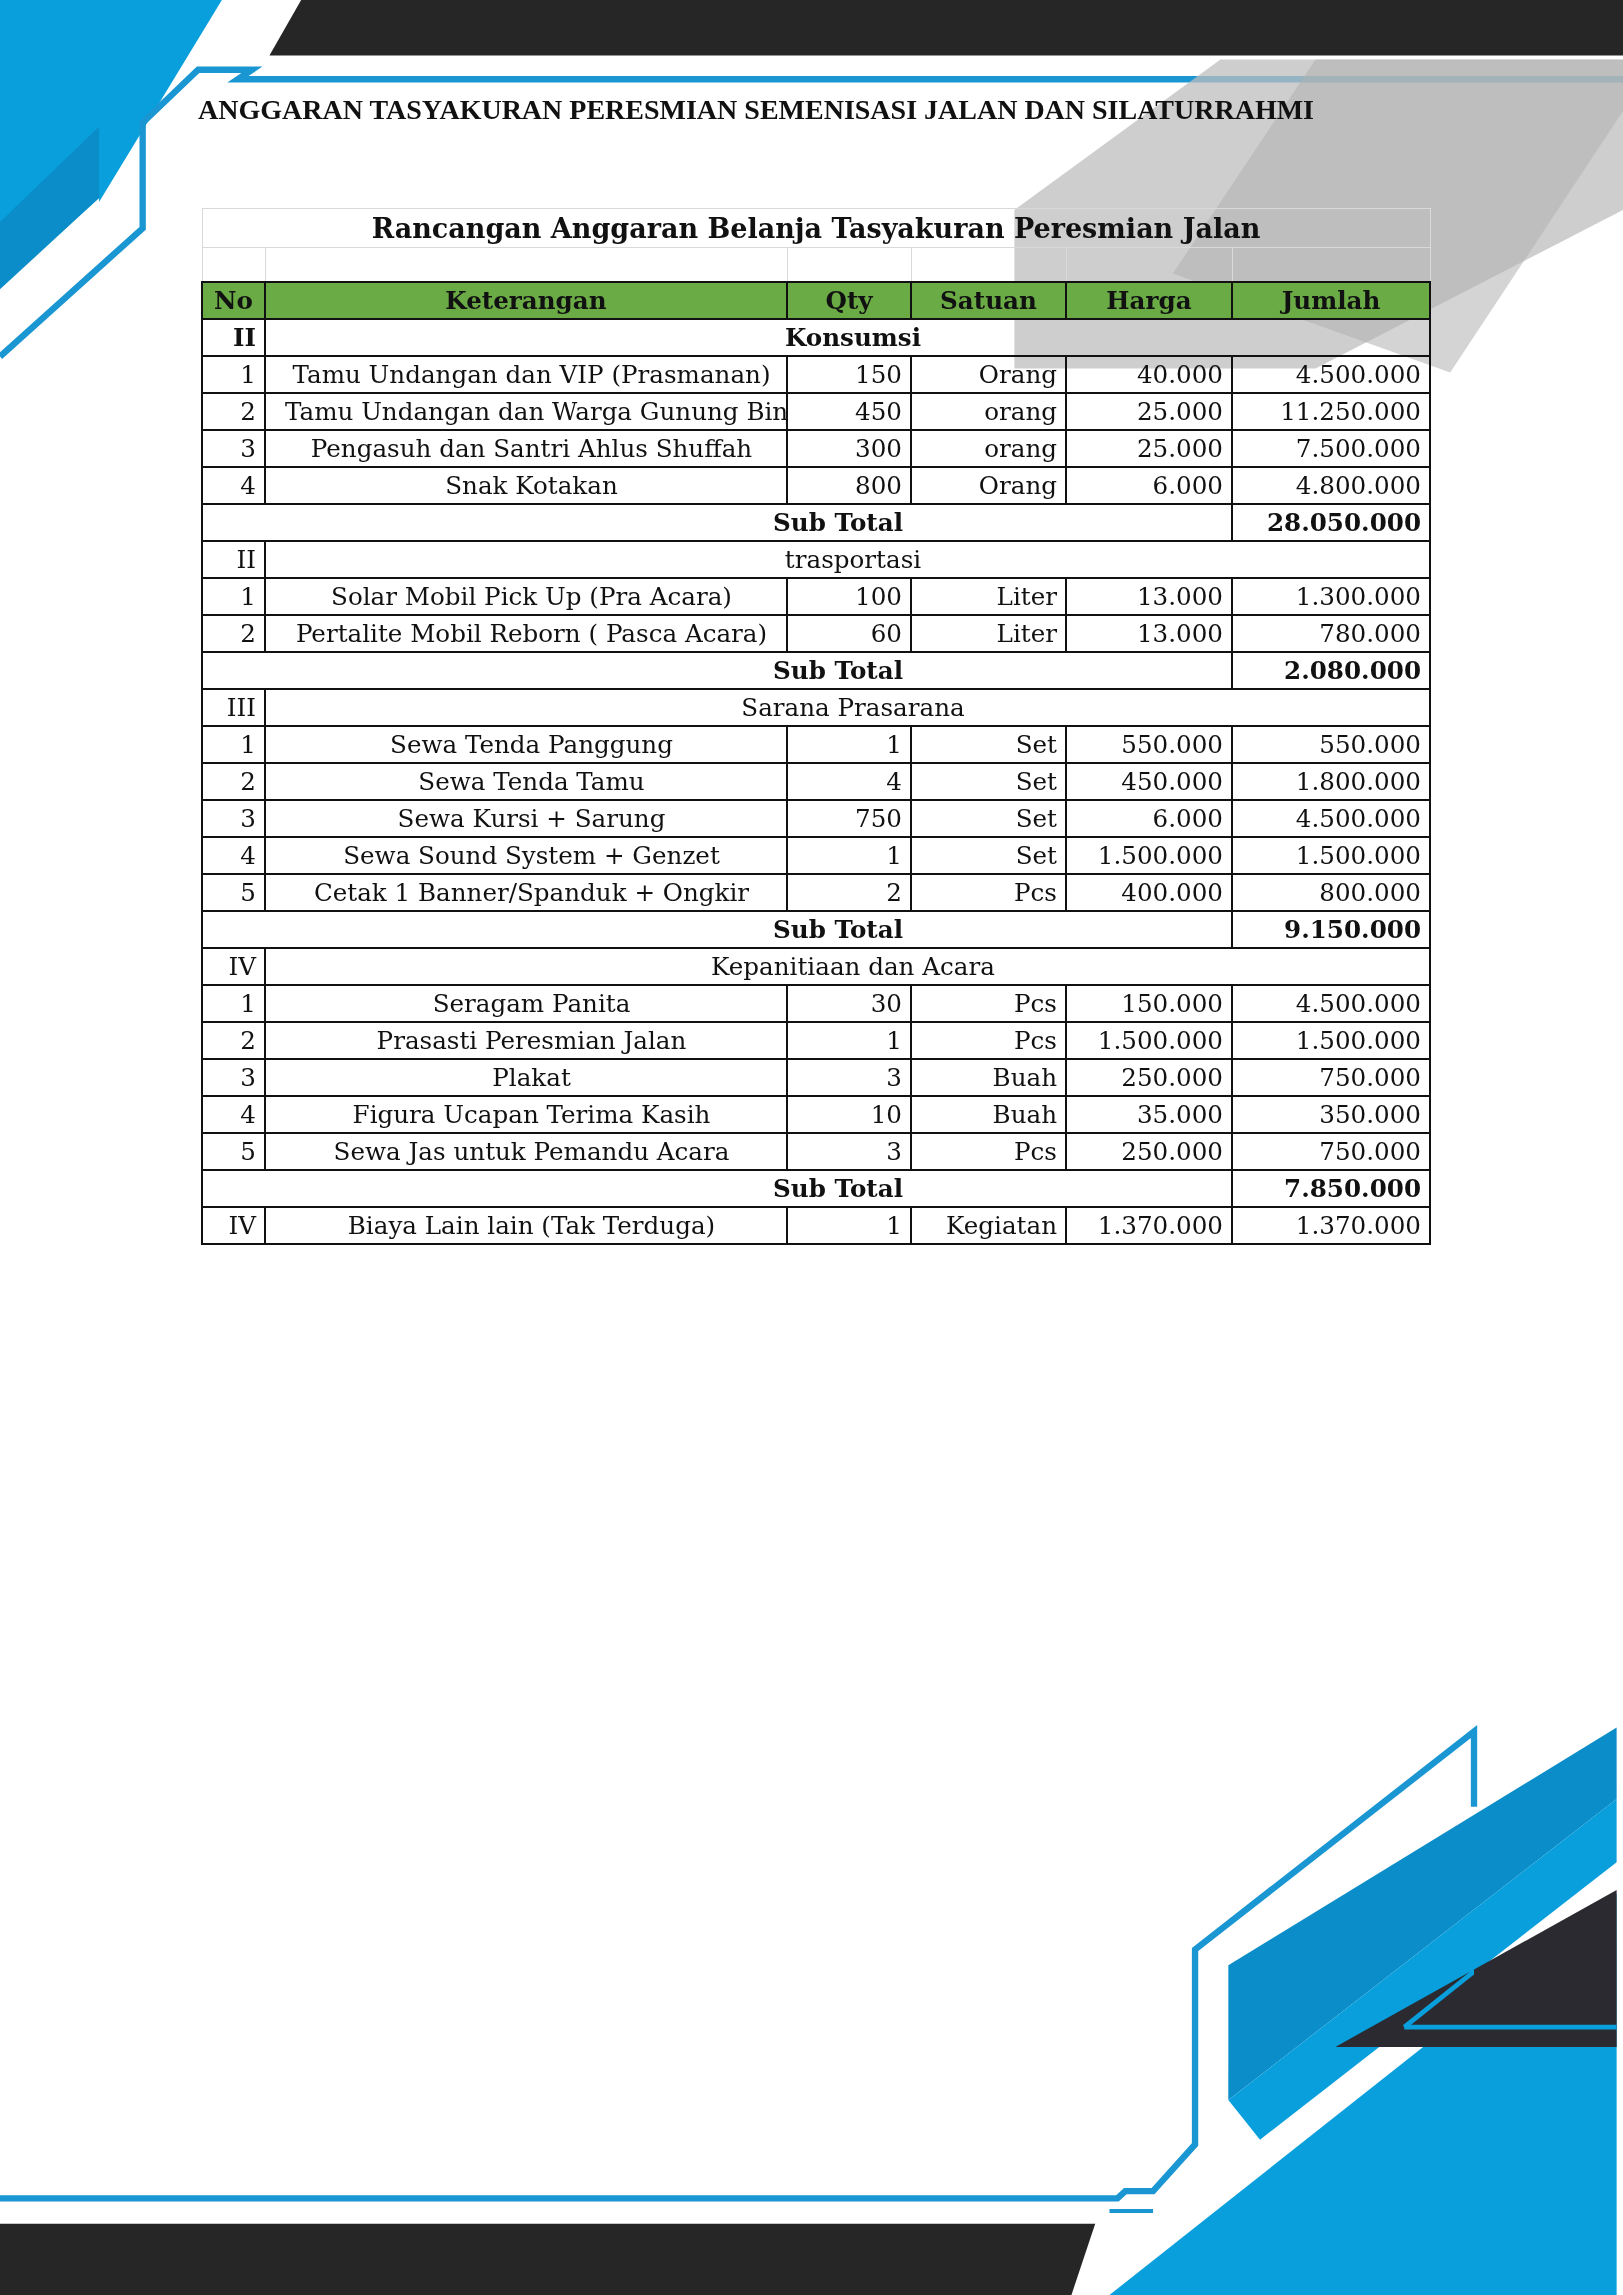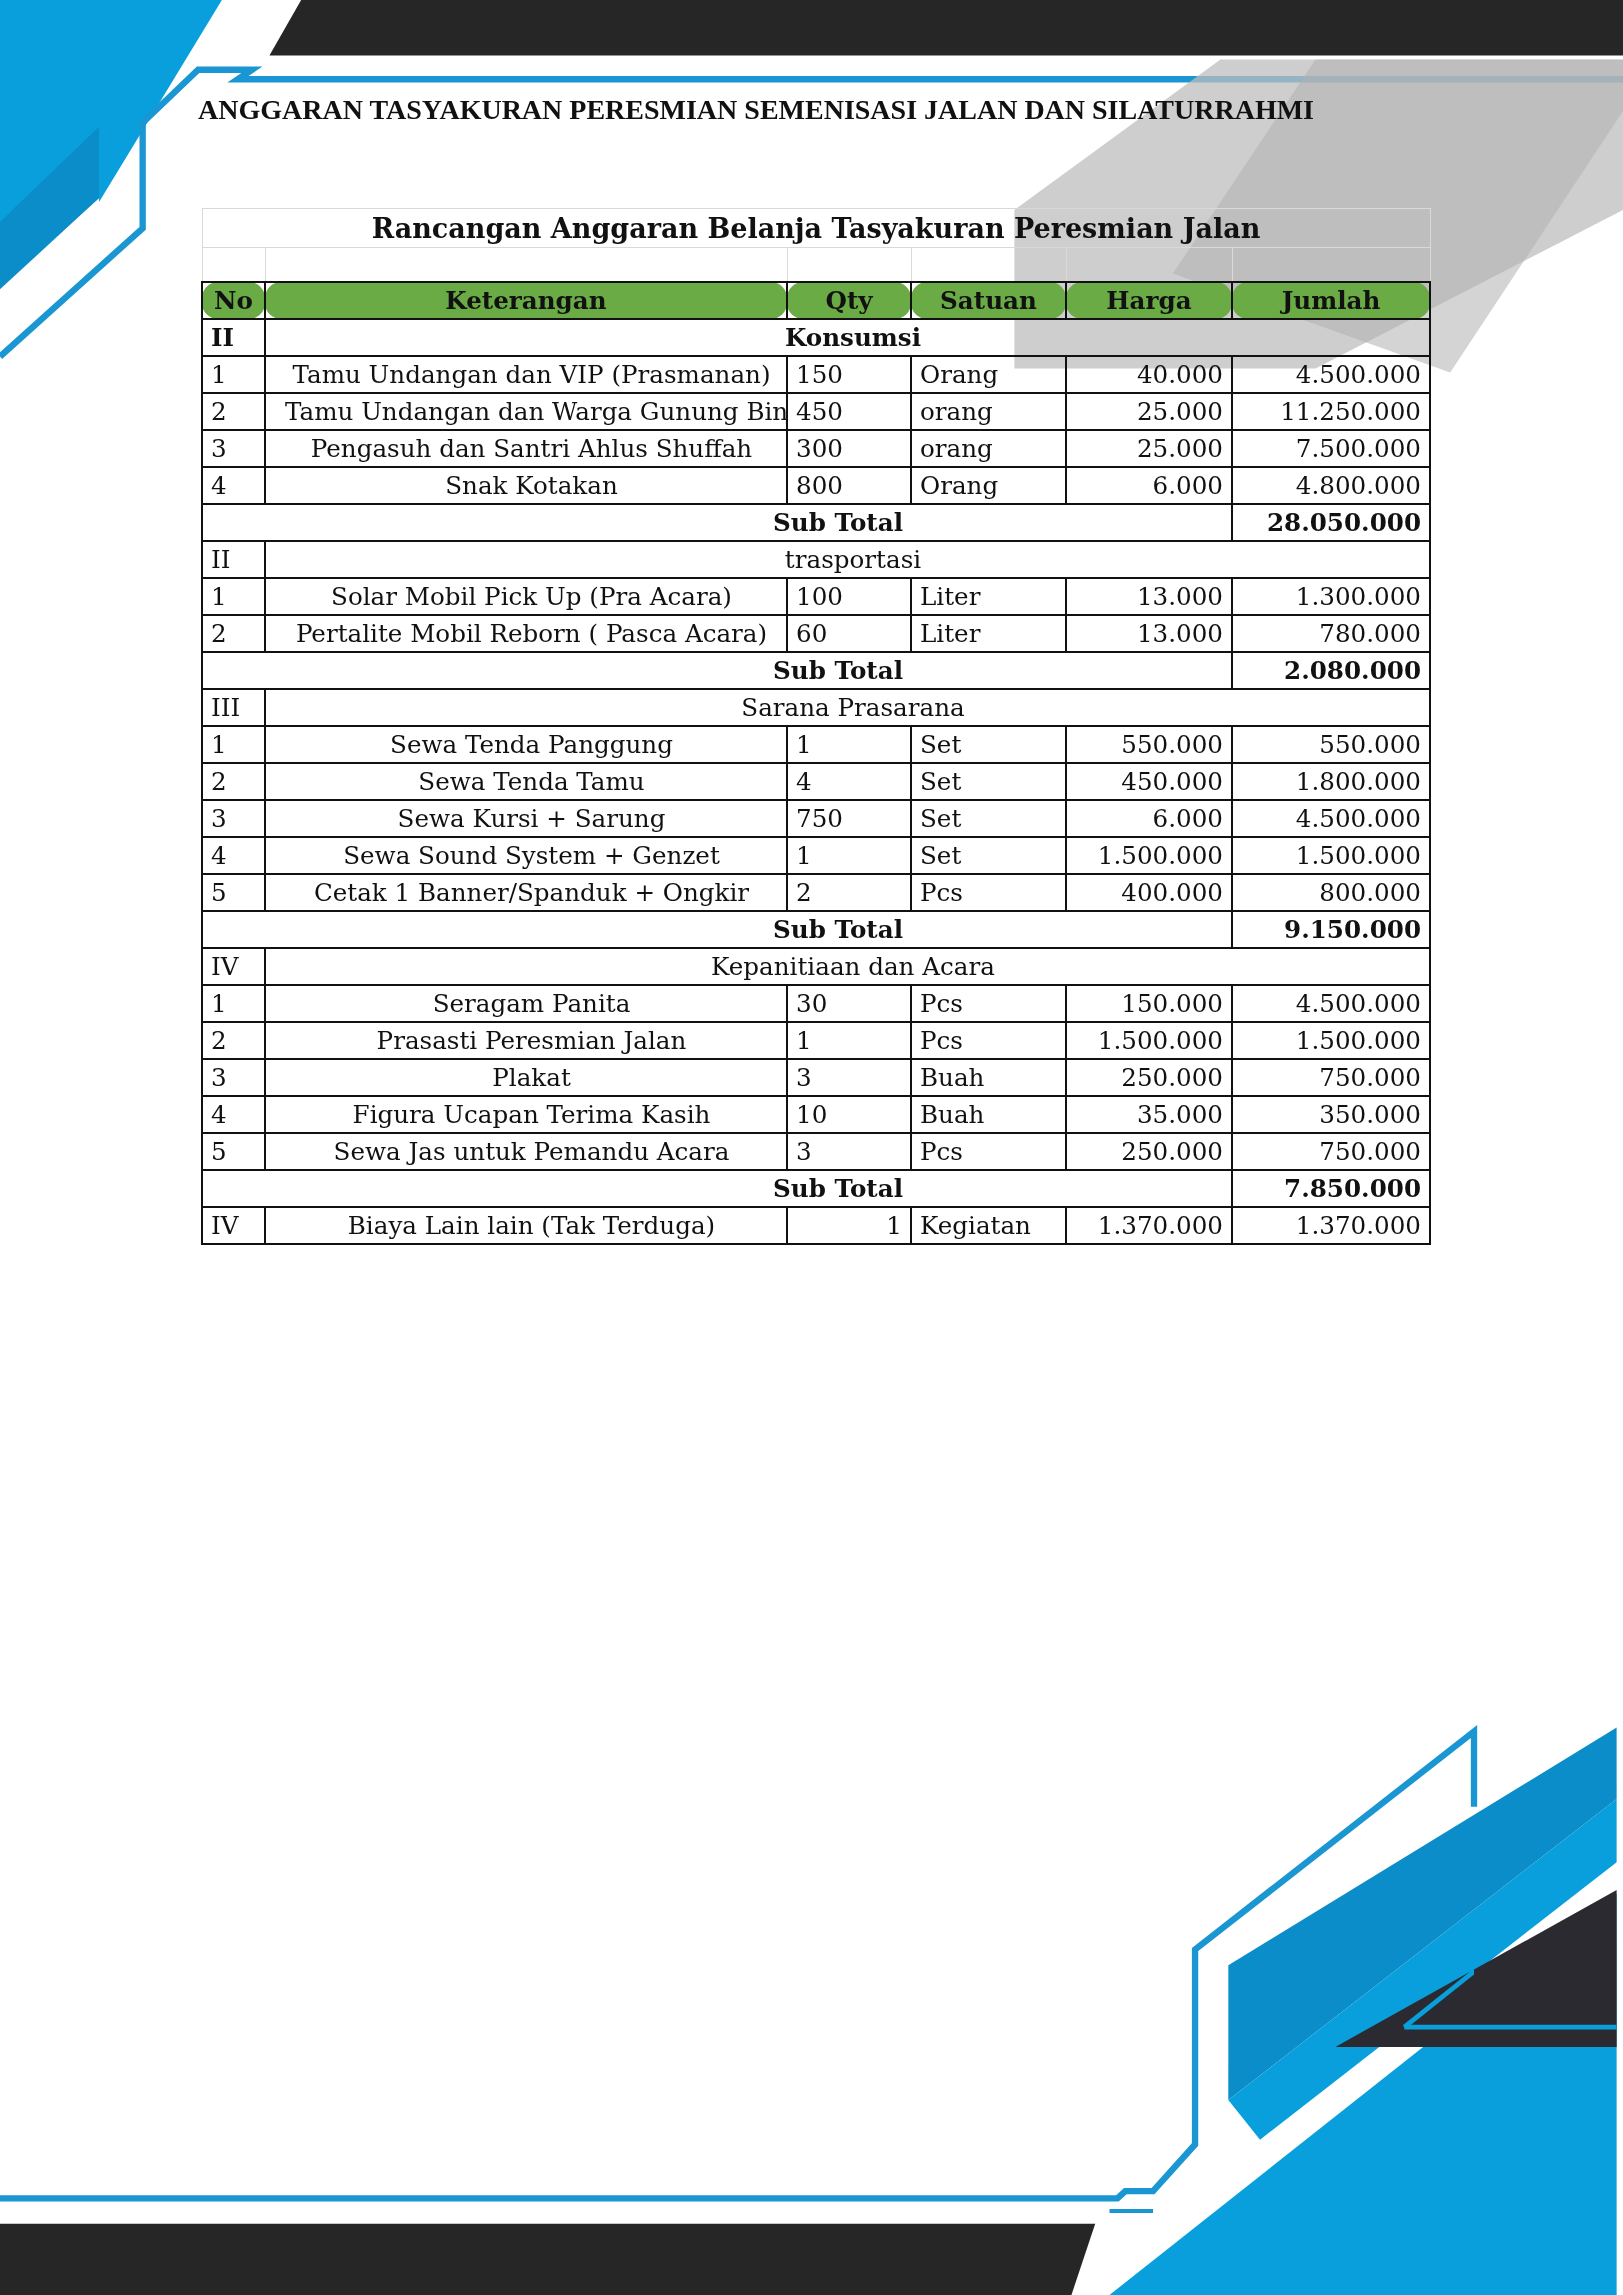--- a/index.html
+++ b/index.html
@@ -2,26 +2,26 @@
 <html style="font-size:12.7px"><head>
 <meta charset="utf-8">
 <style>
   html, body { margin:0; padding:0; }
   body { width:1623px; height:2295px; position:relative; background:#ffffff; overflow:hidden; font-family:"DejaVu Serif", serif; }
   .deco { position:absolute; left:0; top:0; width:1623px; height:2295px; }
   .doc-title { position:absolute; left:198px; top:94px; width:1316px; font-family:"Liberation Serif", serif; font-weight:bold; font-size:28px; color:#111; letter-spacing:0px; white-space:nowrap; }
   .sheet { position:absolute; left:201px; top:208px; width:1162px; }
   table { border-collapse:collapse; width:1229px; table-layout:fixed; font-family:"DejaVu Serif", serif; font-size:24.6px; color:#111; }
   td { height:35px; padding:0 8px; line-height:35px; white-space:nowrap; overflow:hidden; border:2.4px solid #111; }
-  td.c { text-align:left; }
+  td.c { text-align:right; }
   td.r { text-align:right; }
   td.l { text-align:center; padding-left:19px; }
   .title-row td { height:38px; border:1.6px solid #d9d9d9; font-weight:bold; font-size:27px; text-align:center; background:transparent; }
   .blank-row td { height:33px; border:1.6px solid #d9d9d9; border-bottom:2.4px solid #111; background:transparent; }
-  .head-row td { background:#6aab45; font-weight:bold; text-align:center; height:35px;border-radius:16px; }
+  .head-row td { background:#6aab45; font-weight:bold; text-align:center; height:35px; }
   .bold { font-weight:bold; }
   .subtotal td { font-weight:bold; }
   .total-row td { background:#a8d08d; font-weight:bold; }
 </style>
 </head>
 <body>
 
 <svg class="deco" viewBox="0 0 2048 2896" xmlns="http://www.w3.org/2000/svg">
 
   <polygon points="380,0 2048,0 2048,70 340,70" fill="#262626"></polygon>

